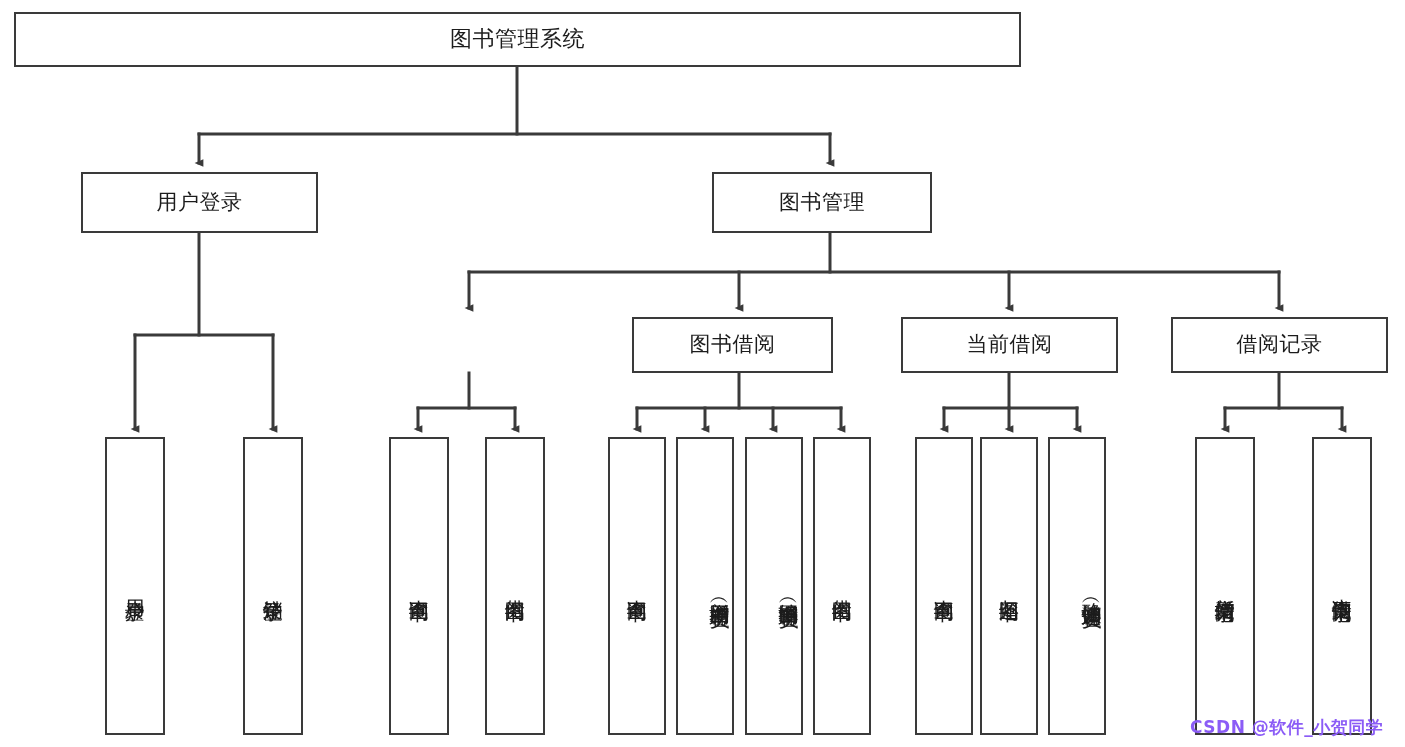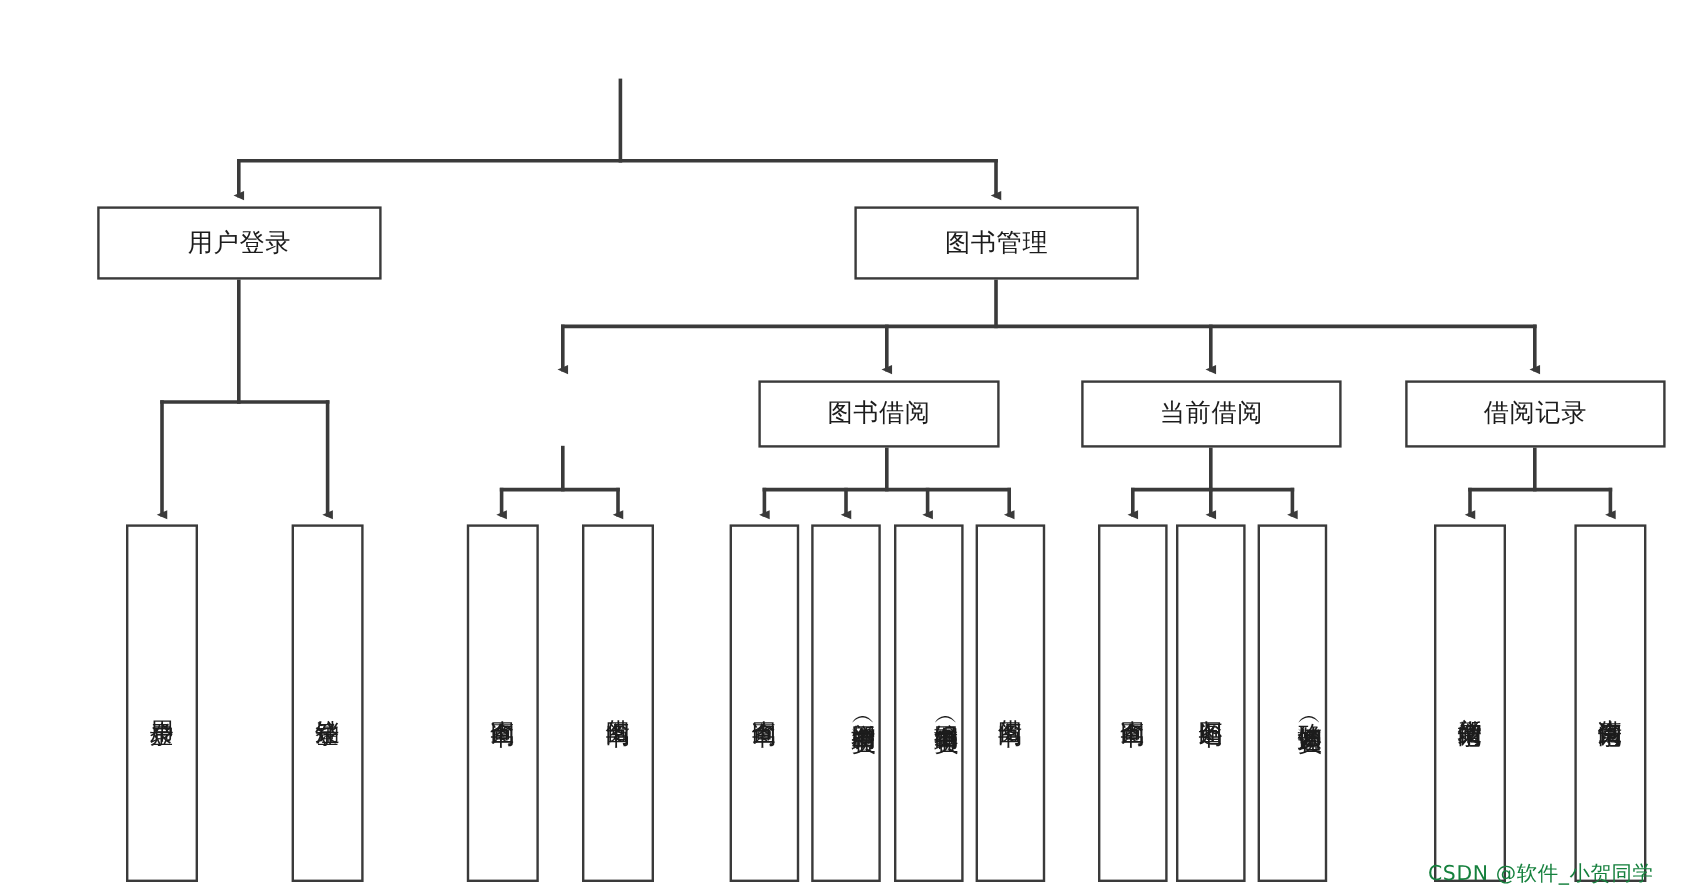--- a/index.html
+++ b/index.html
@@ -55,24 +55,25 @@
     padding-top: 10px;
     white-space: nowrap;
   }
   .node-v.ctr {
     align-items: center;
     padding-top: 0;
   }
   .watermark {
     position: absolute;
     font-size: 17px;
-    color: #15803d;
+    color: #8b5cf6;
     letter-spacing: 0.5px;
     white-space: nowrap;
     user-select: none;
+    font-weight: bold;
   }
 </style>
 </head>
 <body>
 
 <div id="canvas">
 
   <svg id="edges" viewBox="0 0 1405 747" xmlns="http://www.w3.org/2000/svg">
     <defs>
       <marker id="arrow" markerWidth="10" markerHeight="10" refX="4.2" refY="5" orient="auto" markerUnits="userSpaceOnUse">
@@ -116,24 +117,25 @@
       <path d="M1009,408 L1009,429" marker-end="url(#arrow)"></path>
       <path d="M1077,408 L1077,429" marker-end="url(#arrow)"></path>
 
       <path d="M1279,373 L1279,408"></path>
       <path d="M1225,408 L1342,408"></path>
       <path d="M1225,408 L1225,429" marker-end="url(#arrow)"></path>
       <path d="M1342,408 L1342,429" marker-end="url(#arrow)"></path>
     </g>
   </svg>
 
+  <div class="node node-h node-root" style="left:14px; top:12px; width:1007px; height:55px;">图书管理系统</div>
 
   <div class="node node-h" style="left:81px; top:172px; width:237px; height:61px;">用户登录</div>
 
-  <div class="node node-h" style="left:712px; top:172px; width:237px; height:61px;">图书管理</div>
+  <div class="node node-h" style="left:712px; top:172px; width:220px; height:61px;">图书管理</div>
 
 
   <div class="node node-h" style="left:632px; top:317px; width:201px; height:56px;">图书借阅</div>
 
   <div class="node node-h" style="left:1171px; top:317px; width:217px; height:56px;">借阅记录</div>
 
   <div class="node node-h" style="left:901px; top:317px; width:217px; height:56px;">当前借阅</div>
 
   <div class="node node-v ctr" style="left:105px; top:437px; width:60px; height:298px;">用户登录</div>
 

